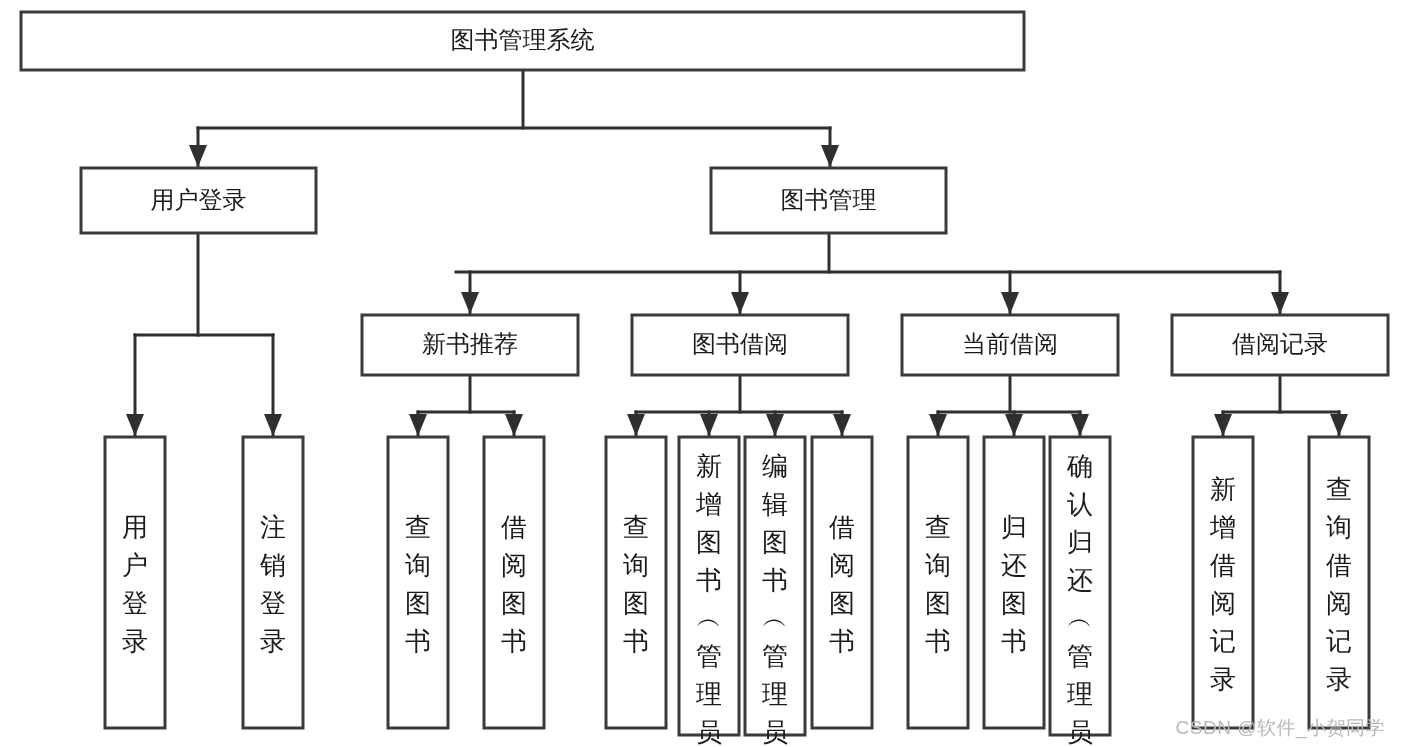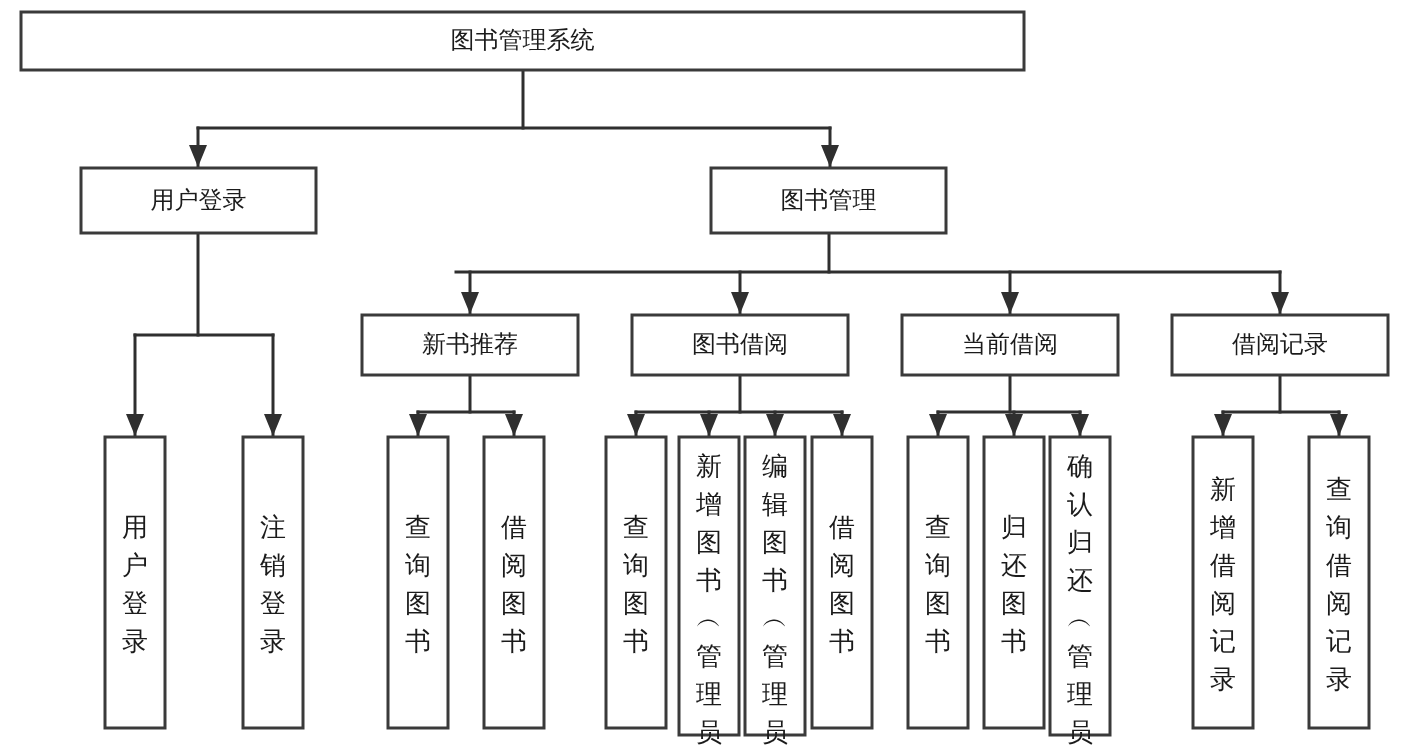--- a/index.html
+++ b/index.html
@@ -201,13 +201,14 @@
         <g>
           <rect x="1193" y="437" width="60" height="291" class="node-box"></rect>
           <text x="1223" y="498.14" class="leaf-label"><tspan x="1223" dy="0">新</tspan><tspan x="1223" dy="38">增</tspan><tspan x="1223" dy="38">借</tspan><tspan x="1223" dy="38">阅</tspan><tspan x="1223" dy="38">记</tspan><tspan x="1223" dy="38">录</tspan></text>
         </g>
         <g>
           <rect x="1309" y="437" width="60" height="291" class="node-box"></rect>
           <text x="1339" y="498.14" class="leaf-label"><tspan x="1339" dy="0">查</tspan><tspan x="1339" dy="38">询</tspan><tspan x="1339" dy="38">借</tspan><tspan x="1339" dy="38">阅</tspan><tspan x="1339" dy="38">记</tspan><tspan x="1339" dy="38">录</tspan></text>
         </g>
       </g>
     </svg>
+  <div class="watermark">CSDN @软件_小贺同学</div>
 </div>
 
 </body></html>

